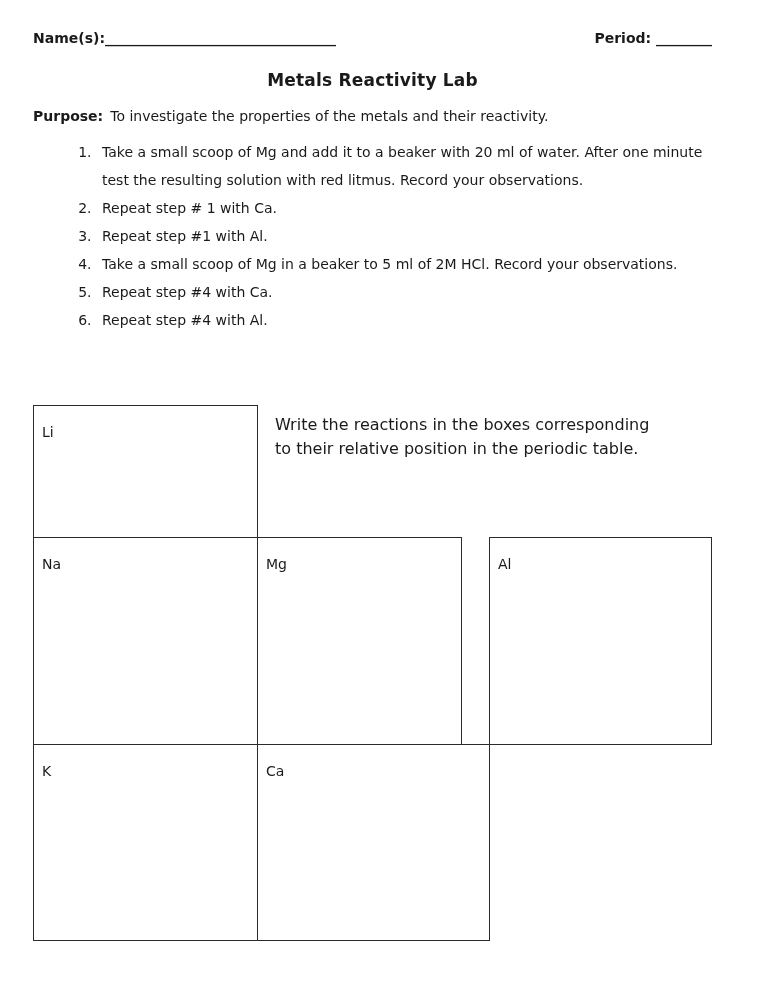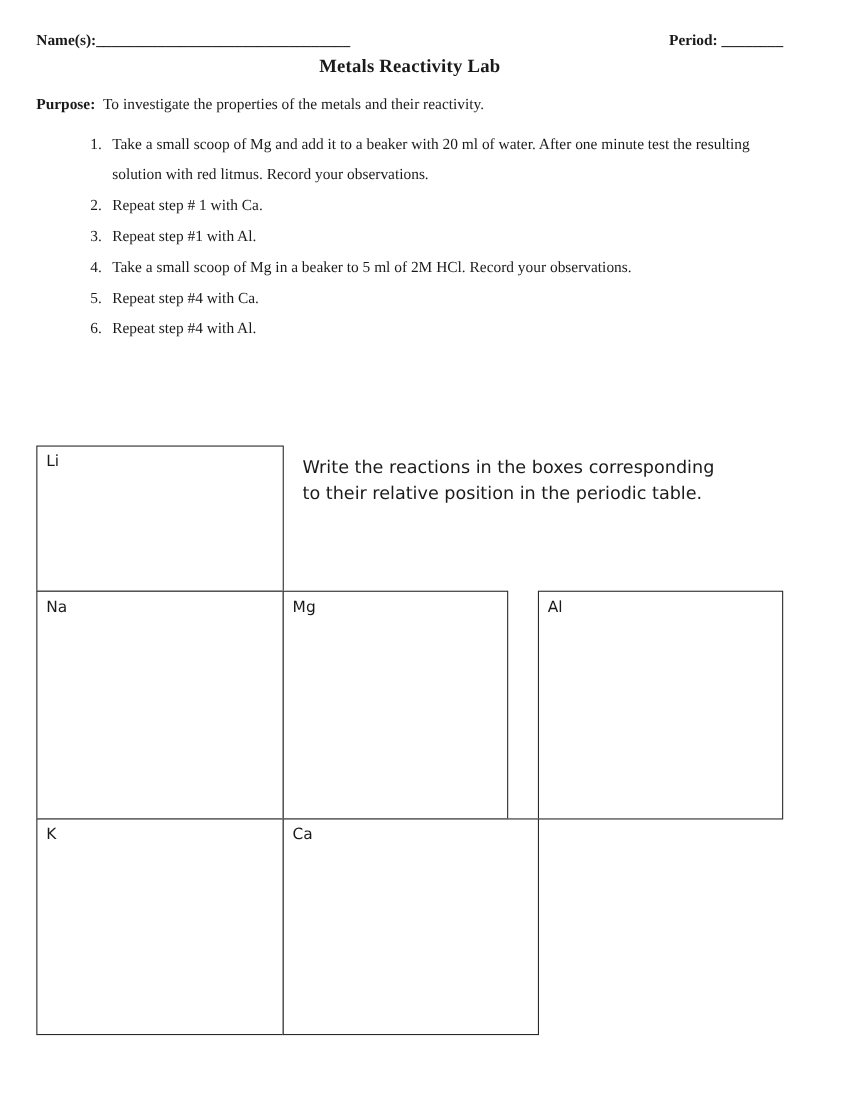--- a/index.html
+++ b/index.html
@@ -9,37 +9,36 @@
     width: 768px;
     height: 994px;
     background: #ffffff;
     font-family: "DejaVu Sans", "Liberation Sans", sans-serif;
     color: #1a1a1a;
     font-size: 14px;
     overflow: hidden;
   }
   .content {
     padding: 30px 56px 0 33px;
-    font-family: Liberation Serif, serif;
   }
   
   .header-row {
     display: flex;
     justify-content: space-between;
     align-items: baseline;
     font-weight: bold;
     font-size: 14px;
   }
   .name-field, .period-field { white-space: nowrap; }
   
   .doc-title {
     text-align: center;
     font-weight: bold;
     font-size: 17px;
-    margin-top: 4px;
+    margin-top: 24px;
     margin-bottom: 16px;
     letter-spacing: 0.2px;
   }
   
   .inline-section { margin-bottom: 12px; line-height: 20px; }
   .section-label { font-weight: bold; }
   .section-text { margin-left: 7px; }
   .procedure-label { font-weight: bold; margin-bottom: 9px; line-height: 20px; }
   ol.procedure-list {
     margin-left: 39px;
@@ -57,21 +56,21 @@
     position: absolute;
     left: 33px;
     top: 405px;
     width: 700px;
     height: 536px;
   }
   .ptable-cell {
     position: absolute;
     border: 1px solid #2b2b2b;
     background: #ffffff;
-    padding: 5px 8px;
+    padding: 17px 8px;
     font-size: 14px;
     line-height: 18px;
   }
   .cell-li { left: 0;   top: 0;   width: 225px; height: 133px; }
   .cell-na { left: 0;   top: 132px; width: 225px; height: 208px; }
   .cell-mg { left: 224px; top: 132px; width: 205px; height: 208px; }
   .cell-al { left: 456px; top: 132px; width: 223px; height: 208px; }
   .cell-k  { left: 0;   top: 339px; width: 225px; height: 197px; }
   .cell-ca { left: 224px; top: 339px; width: 233px; height: 197px; }
   .grid-instruction {

